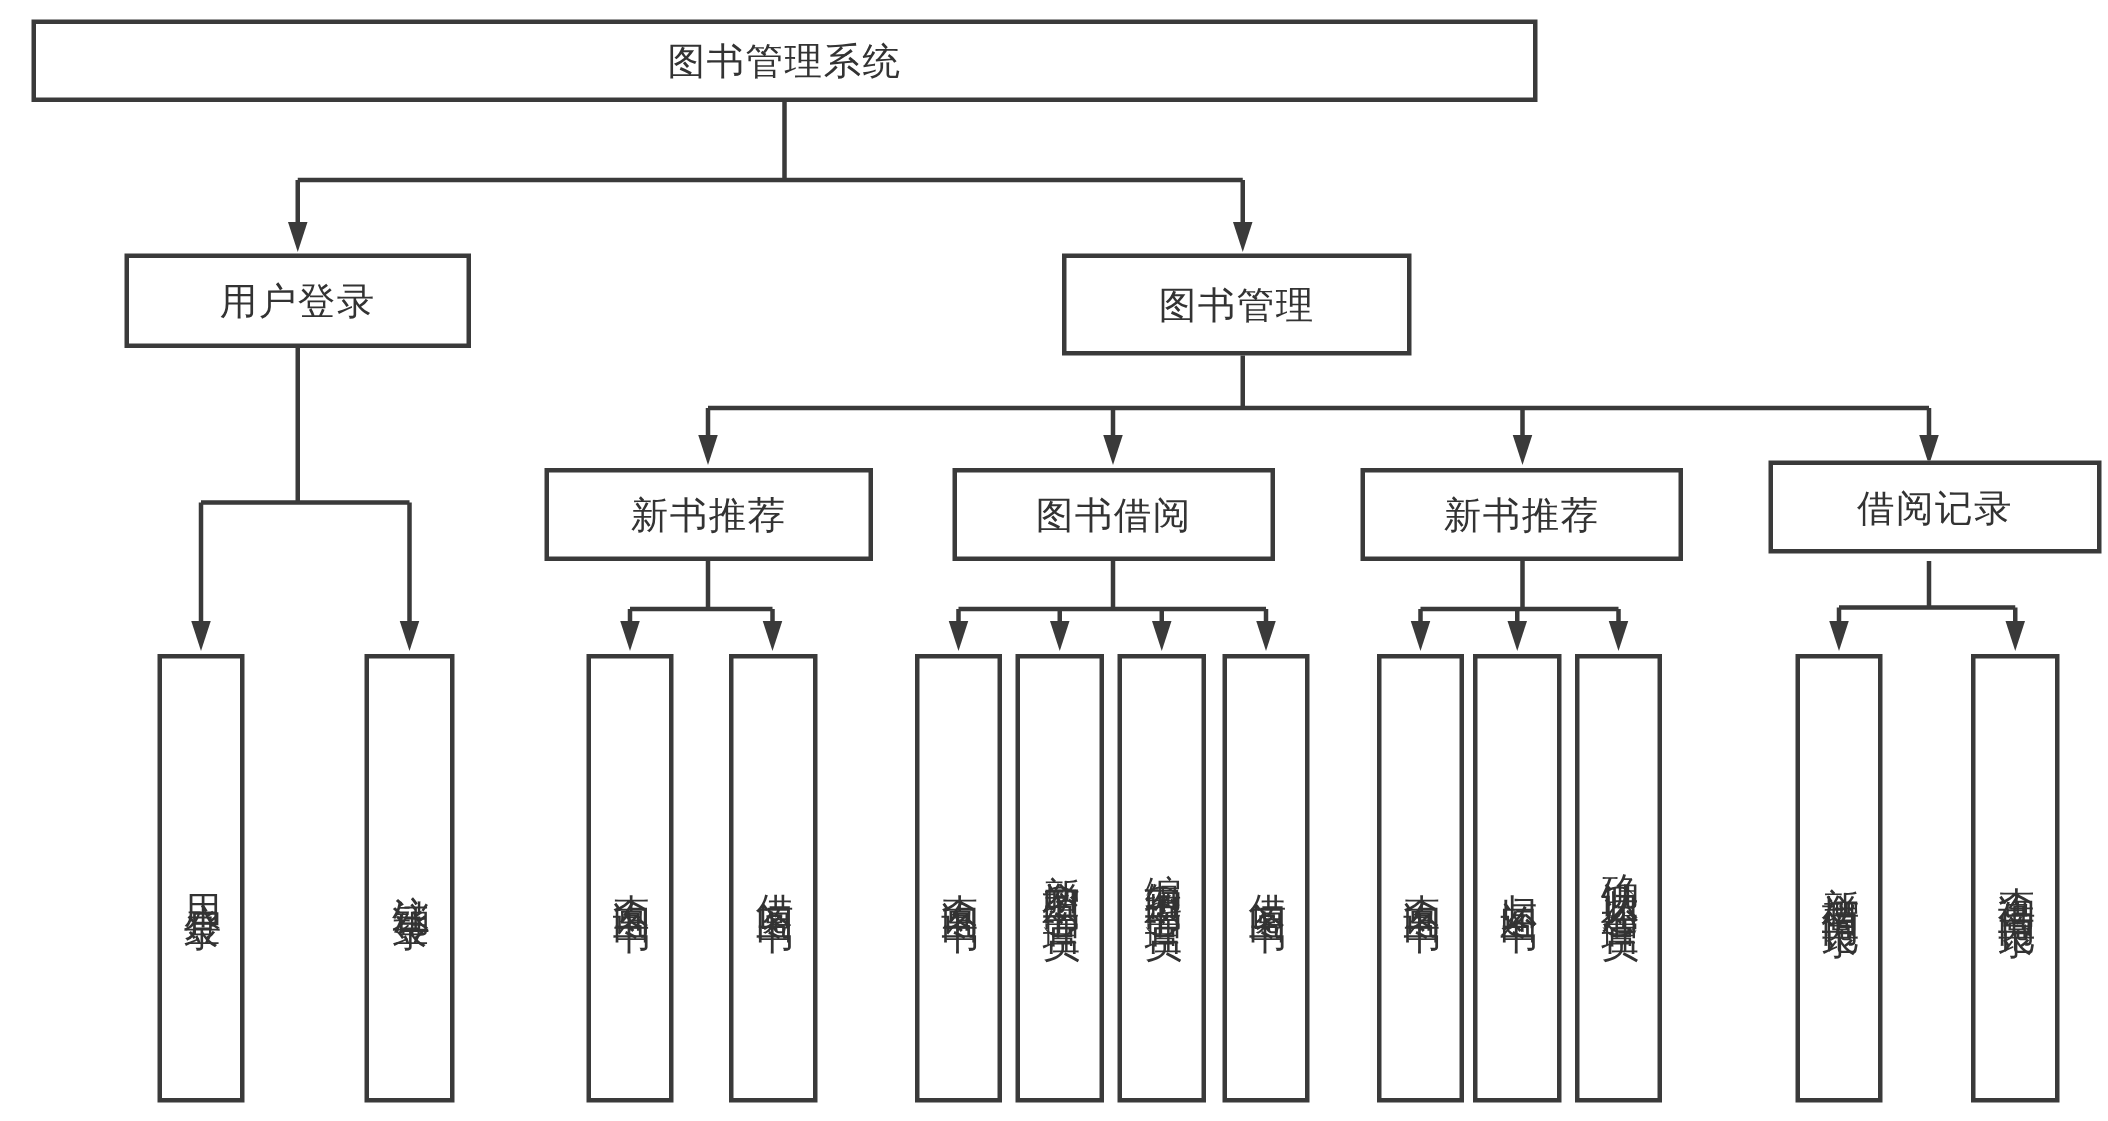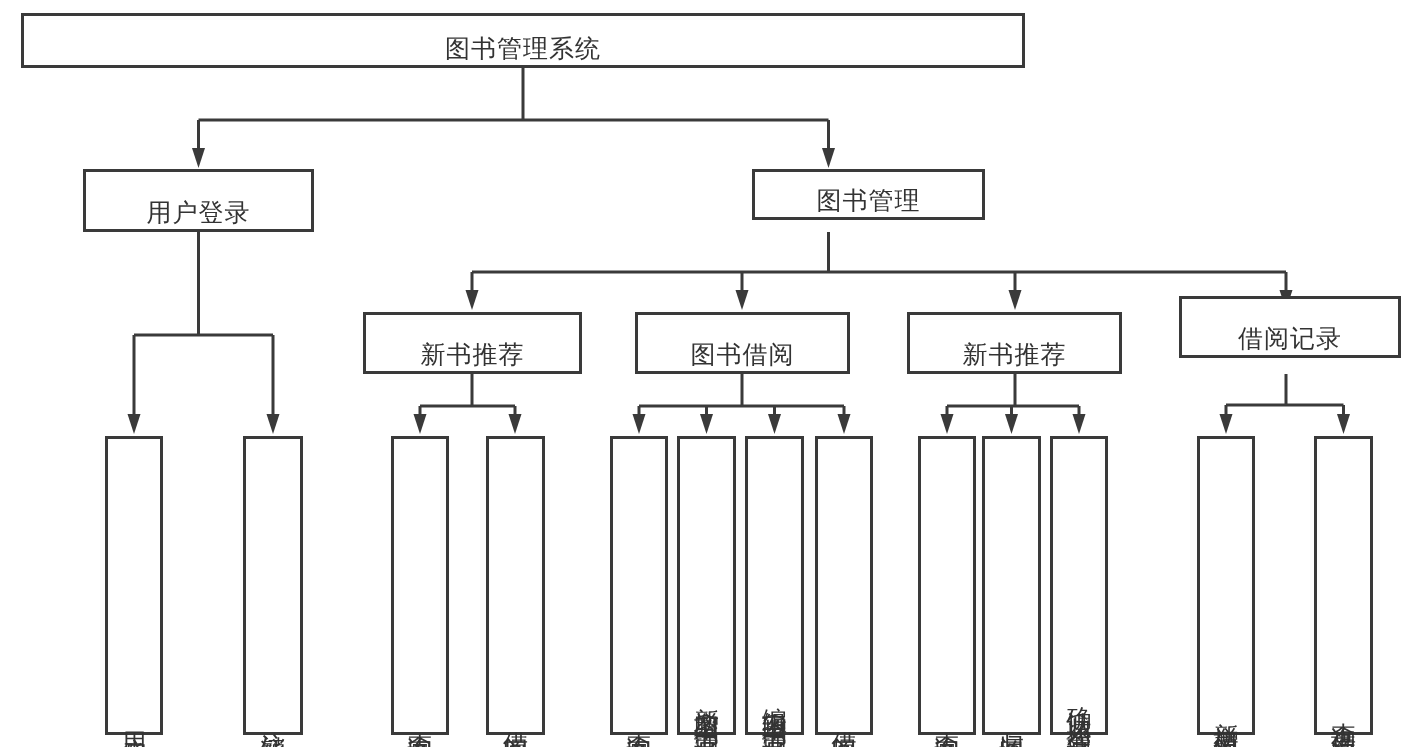--- a/index.html
+++ b/index.html
@@ -27,21 +27,21 @@
   .connectors polygon {
     fill: var(--line, #3a3a3a);
     stroke: none;
   }
   .node {
     position: absolute;
     box-sizing: border-box;
     background: #fff;
     border: 3px solid var(--line, #3a3a3a);
     display: flex;
-    align-items: flex-end;
+    align-items: center;
     justify-content: center;
     color: var(--text, #333333);
     z-index: 2;
   }
   .node.h span {
     font-size: 25px;
     letter-spacing: 1px;
     white-space: nowrap;
   }
   .node.v span {
@@ -109,34 +109,34 @@
     </g>
   </svg>
 
   <div class="node h" style="left:21px;top:13px;width:1004px;height:55px">
     <span>图书管理系统</span>
   </div>
 
   <div class="node h" style="left:83px;top:169px;width:231px;height:63px">
     <span>用户登录</span>
   </div>
-  <div class="node h" style="left:752px;top:169px;width:233px;height:51px">
+  <div class="node h" style="left:708px;top:169px;width:233px;height:68px">
     <span>图书管理</span>
   </div>
 
   <div class="node h" style="left:635px;top:312px;width:215px;height:62px">
     <span>图书借阅</span>
   </div>
   <div class="node h" style="left:363px;top:312px;width:219px;height:62px">
     <span>新书推荐</span>
   </div>
   <div class="node h" style="left:907px;top:312px;width:215px;height:62px">
     <span>新书推荐</span>
   </div>
-  <div class="node h" style="left:1179px;top:296px;width:222px;height:62px">
+  <div class="node h" style="left:1179px;top:307px;width:222px;height:62px">
     <span>借阅记录</span>
   </div>
 
   <div class="node v" style="left:105px;top:436px;width:58px;height:299px">
     <span>用户登录</span>
   </div>
   <div class="node v" style="left:243px;top:436px;width:60px;height:299px">
     <span>注销登录</span>
   </div>
 

